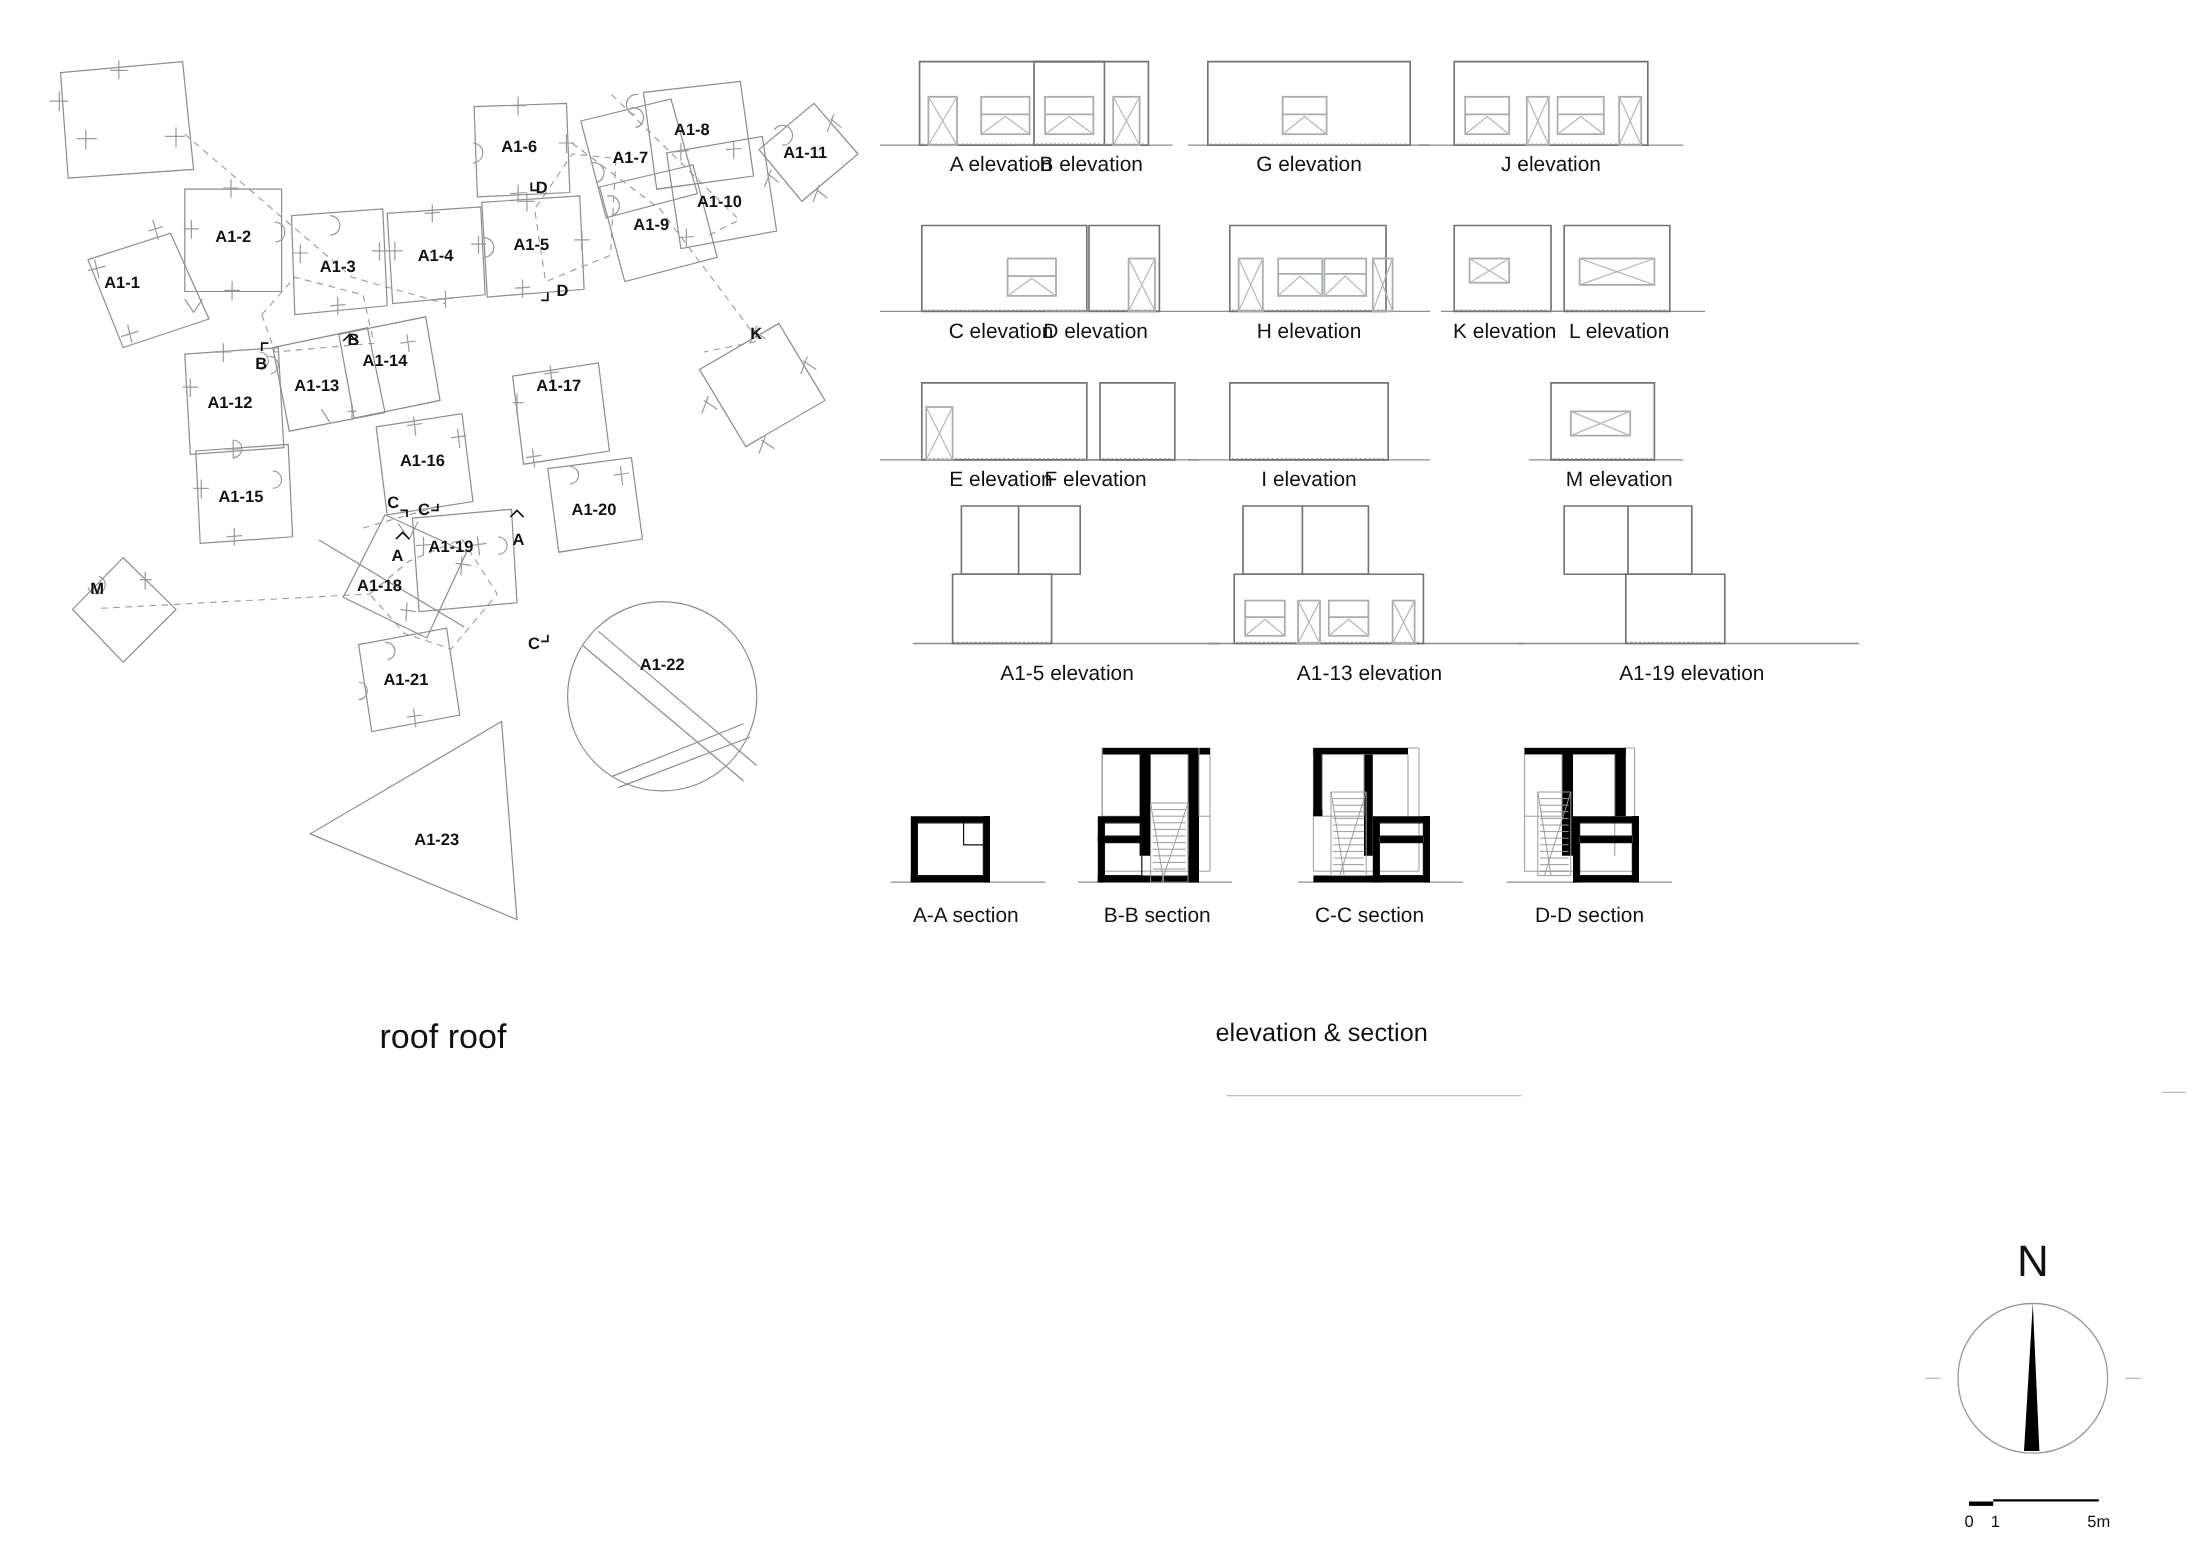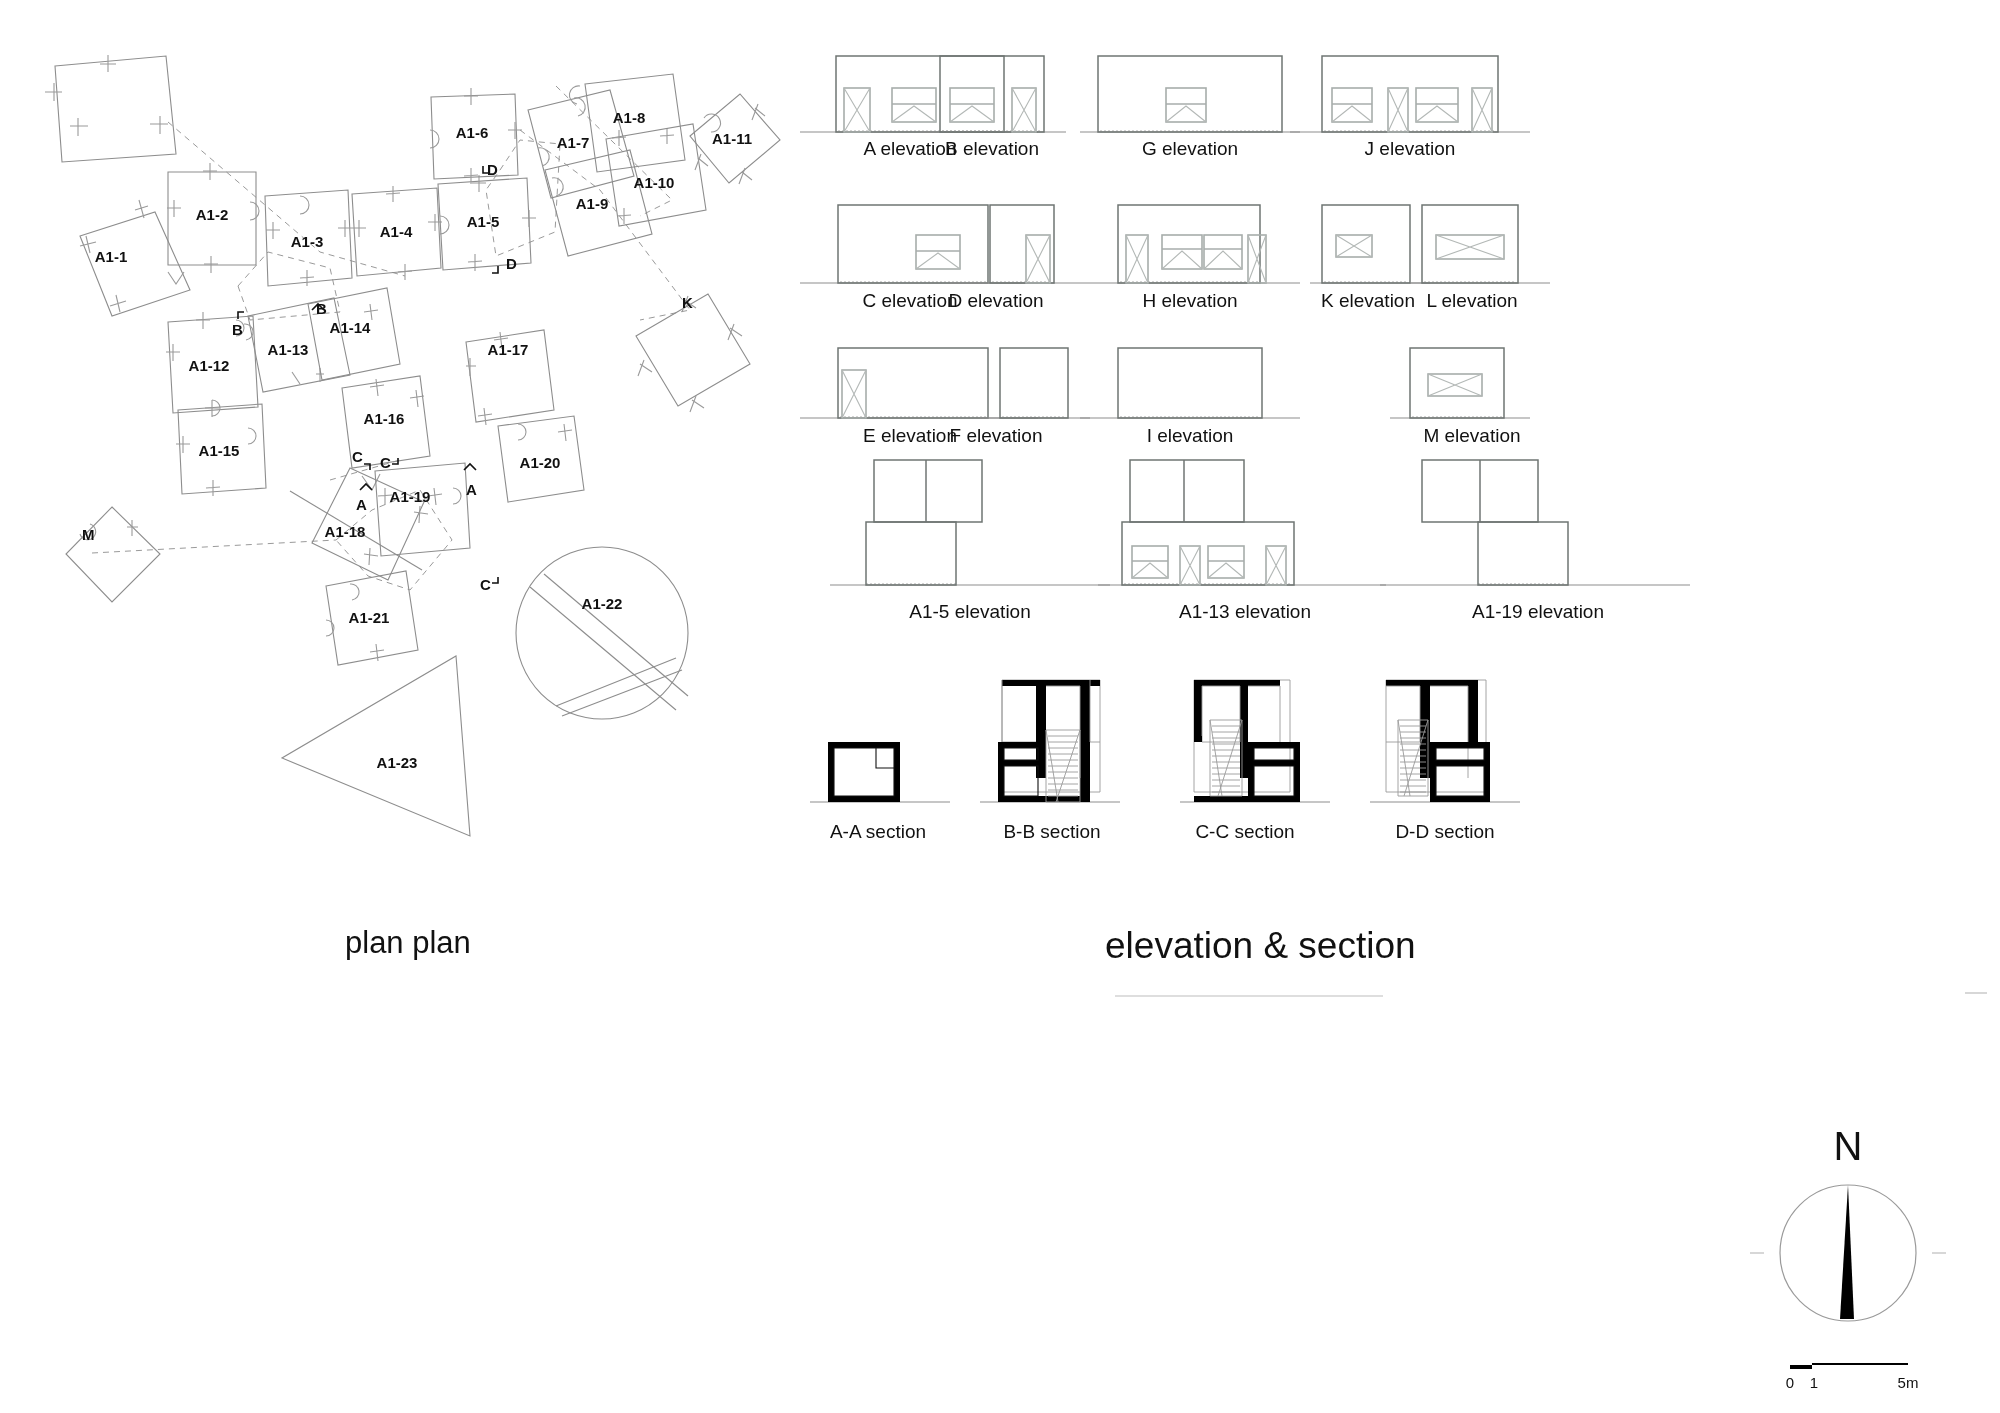--- a/index.html
+++ b/index.html
@@ -542,25 +542,25 @@
       <path class="sec-thin" d="M608 690 L638 690 L638 766 L608 766 Z"></path>
       <path class="sec-thin" d="M610 696 L636 696 M610 702 L636 702 M610 708 L636 708 M610 714 L636 714 M610 720 L636 720 M610 726 L636 726 M610 732 L636 732 M610 738 L636 738 M610 744 L636 744 M610 750 L636 750 M610 756 L636 756 M610 762 L636 762"></path>
       <path class="sec-thin" d="M608 690 Q614 726 620 766"></path>
       <path class="sec-thin" d="M638 690 Q626 728 614 766"></path>
     </g>
     <text class="cap" x="655" y="808" text-anchor="middle">D-D section</text>
   </g>
 </svg>
 
 <div style="position:absolute;left:345px;top:925px;">
-  <span class="bigtitle" style="font-size:31px;">plan plan</span>
+  <span class="bigtitle" style="font-size:31px;">roof roof</span>
 </div>
 
 <div style="position:absolute;left:1105px;top:925px;">
-  <span class="bigtitle" style="font-size:37px;">elevation &amp; section</span>
+  <span class="bigtitle" style="font-size:23px;">elevation &amp; section</span>
 </div>
 
 <svg width="280" height="12" style="position:absolute;left:1115px;top:990px;">
   <path class="hairline" d="M0 6 L268 6"></path>
 </svg>
 
 <svg width="250" height="300" style="position:absolute;left:1750px;top:1105px;">
   <text class="ntext" x="98" y="55" text-anchor="middle">N</text>
   <circle class="compass" cx="98" cy="148" r="68"></circle>
   <path class="needle" d="M98 80 L104 214 L90 214 Z"></path>

